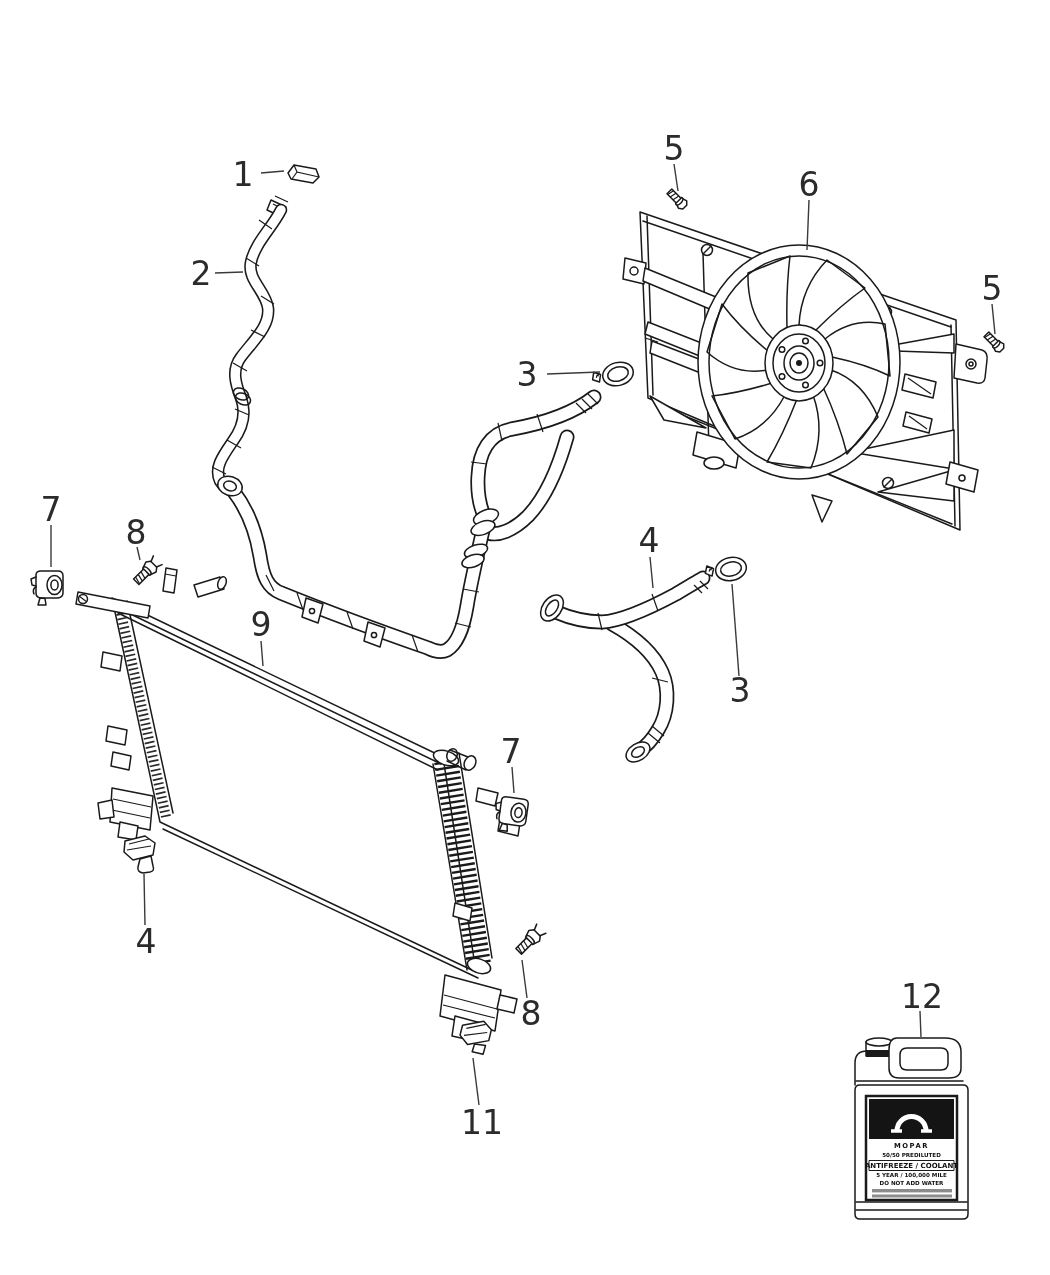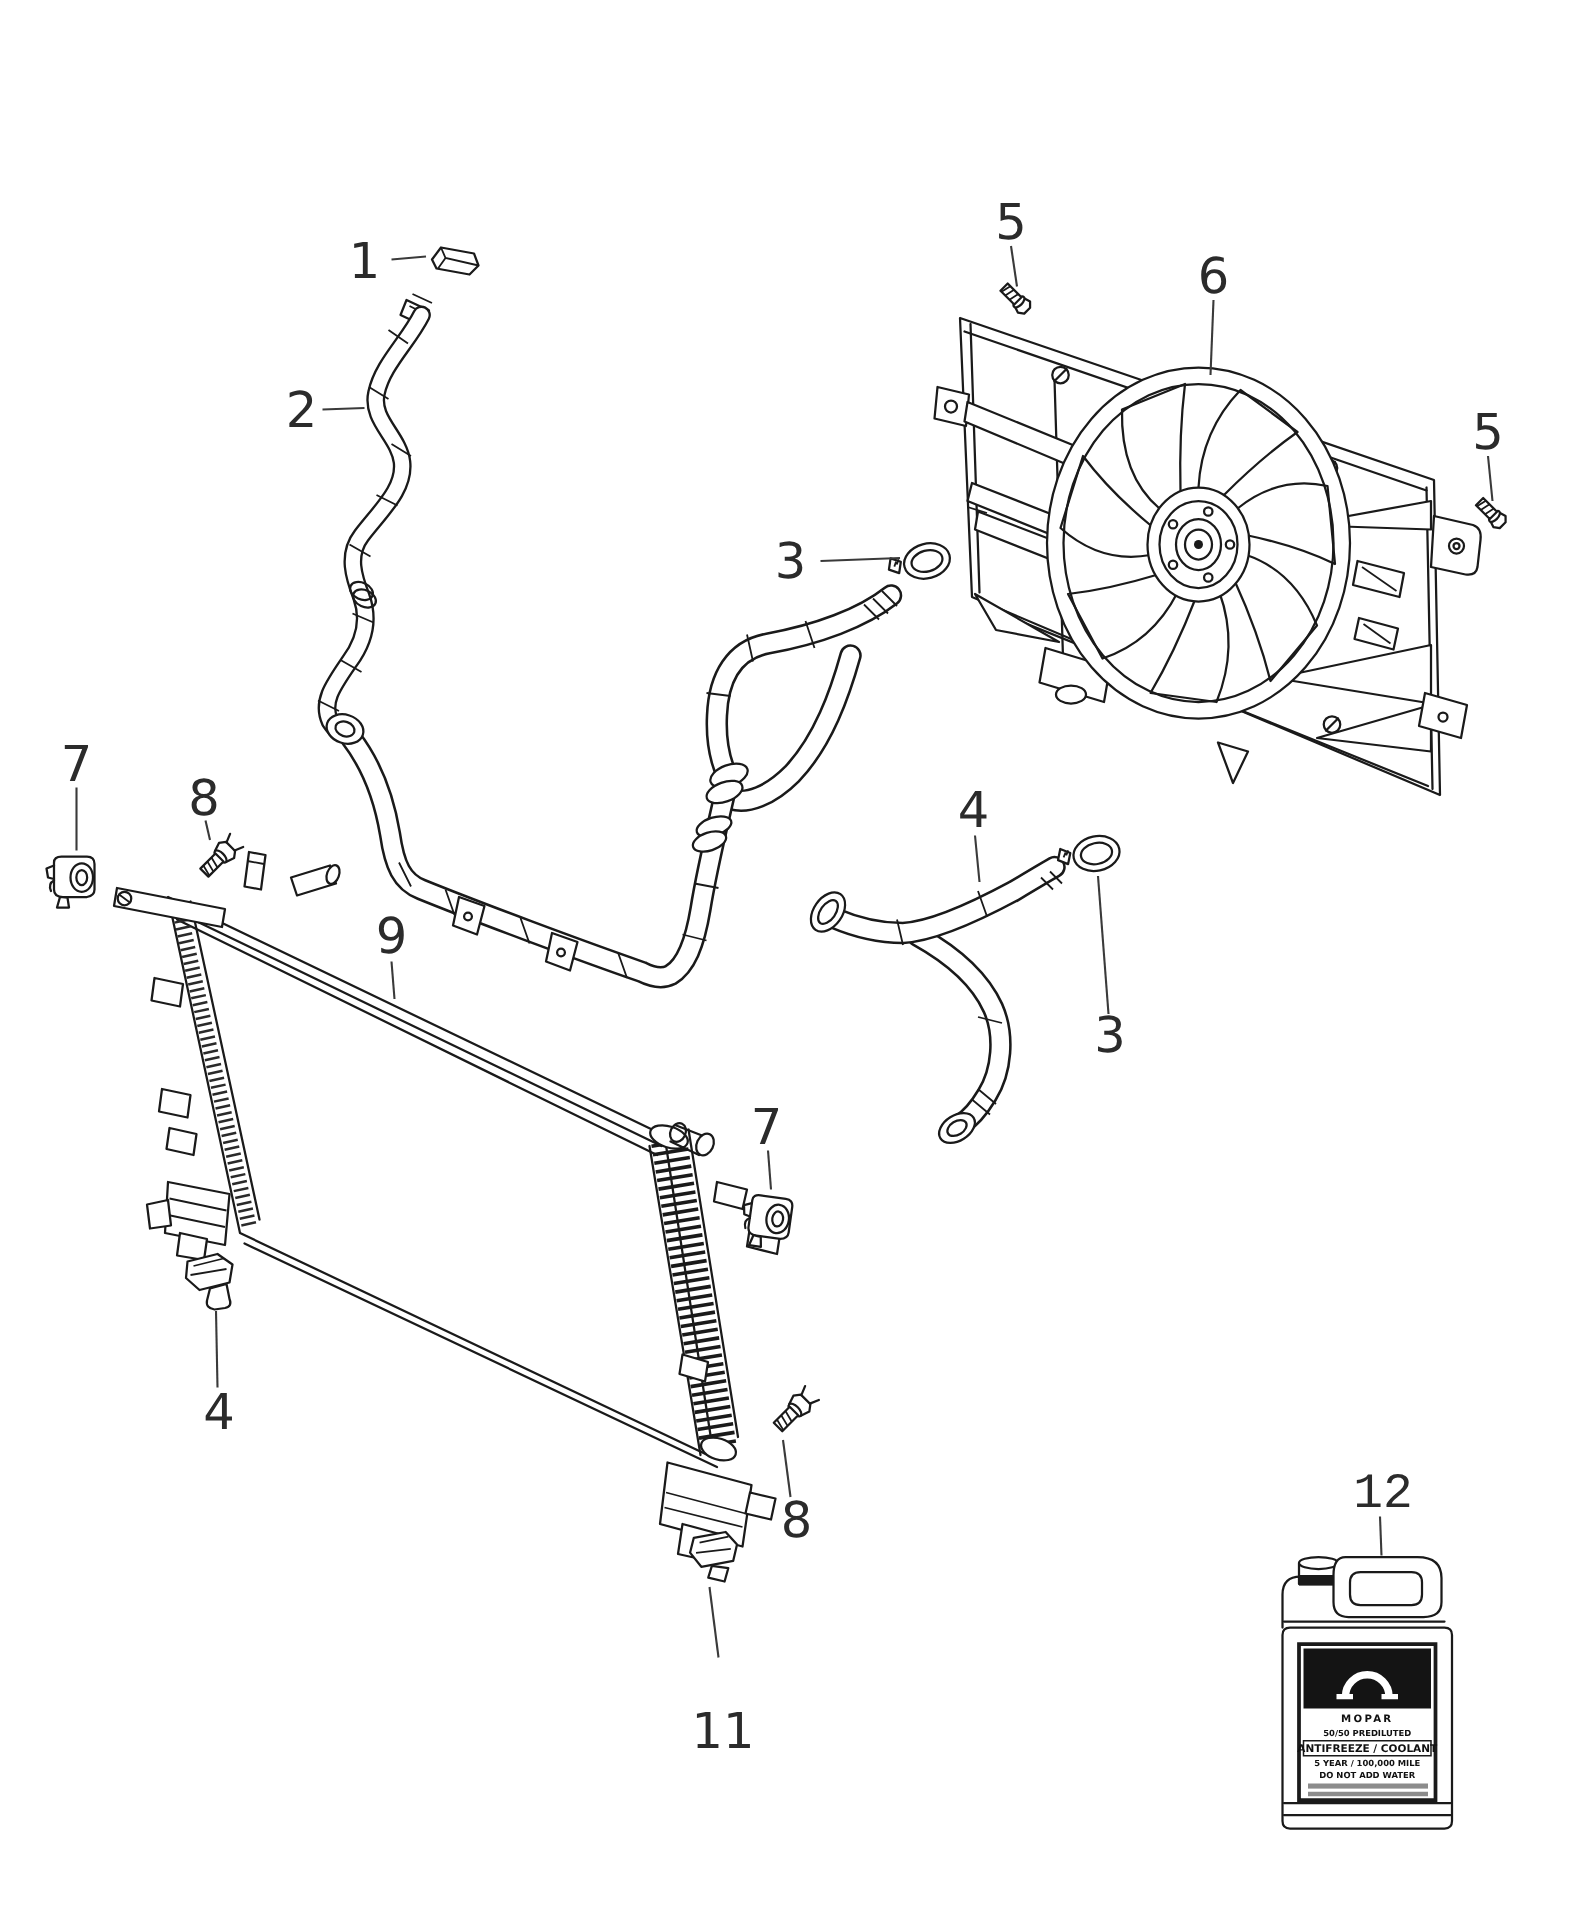--- a/index.html
+++ b/index.html
@@ -327,15 +327,15 @@
     <div class="callout" style="left: 649px; top: 540px;">4</div>
     <div class="callout" style="left: 674px; top: 148px;">5</div>
     <div class="callout" style="left: 992px; top: 288px;">5</div>
     <div class="callout" style="left: 809px; top: 184px;">6</div>
     <div class="callout" style="left: 51px; top: 509px;">7</div>
     <div class="callout" style="left: 511px; top: 751px;">7</div>
     <div class="callout" style="left: 136px; top: 532px;">8</div>
     <div class="callout" style="left: 531px; top: 1013px;">8</div>
     <div class="callout" style="left: 261px; top: 624px;">9</div>
     <div class="callout" style="left: 146px; top: 941px;">4</div>
-    <div class="callout" style="left: 482px; top: 1122px; margin-top: 32px;">11</div>
-    <div class="callout" style="left: 922px; top: 996px; font-family: Liberation Mono, monospace;">12</div>
+    <div class="callout" style="left: 482px; top: 1122px;">11</div>
+    <div class="callout" style="left: 922px; top: 996px;">12</div>
   </div>
 
 </body></html>

